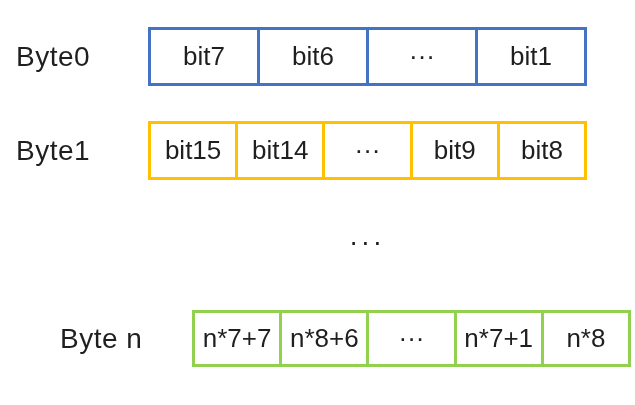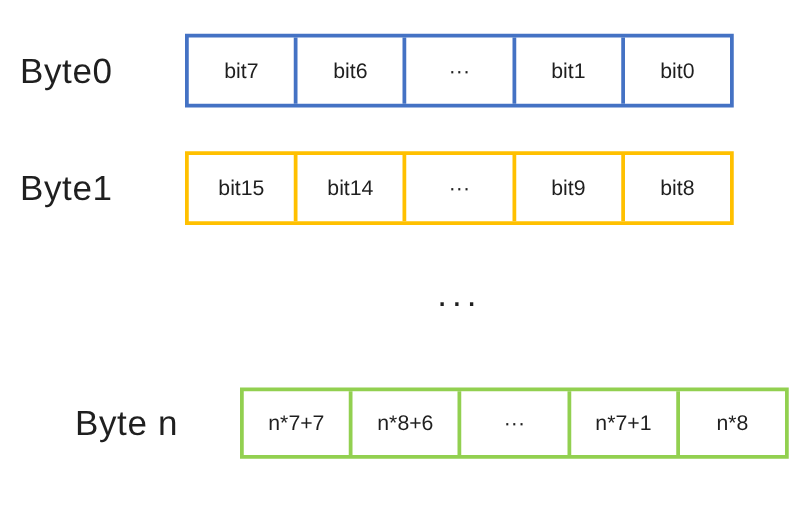--- a/index.html
+++ b/index.html
@@ -41,21 +41,21 @@
     border: 3px solid var(--row-color, #4472C4);
     background: #ffffff;
   }
   .bit-cell {
     flex: 1;
     display: flex;
     align-items: center;
     justify-content: center;
     box-sizing: border-box;
     border-left: 3px solid var(--row-color, #4472C4);
-    font-size: 17px;
+    font-size: 26px;
     color: #1f1f1f;
     white-space: nowrap;
   }
   .bit-cell:first-child {
     border-left: none;
   }
   #row-byte0 { top: 27px;  height: 59px; text-align: right; }
   #row-byte1 { top: 121px; height: 59px; text-align: right; }
   #row-byten { top: 310px; height: 57px; margin-left: 44px; }
   .mid-ellipsis {
@@ -84,21 +84,20 @@
 
 <div class="canvas">
 
   <div class="byte-row" id="row-byte0">
     <span class="byte-label">Byte0</span>
     <div class="bit-table" style="--row-color: #4472C4;">
       <div class="bit-cell">bit7</div>
       <div class="bit-cell">bit6</div>
       <div class="bit-cell">···</div>
       <div class="bit-cell">bit1</div>
-      <div class="bit-cell">bit0</div>
     </div>
   </div>
 
   <div class="byte-row" id="row-byte1">
     <span class="byte-label">Byte1</span>
     <div class="bit-table" style="--row-color: #FFC000;">
       <div class="bit-cell">bit15</div>
       <div class="bit-cell">bit14</div>
       <div class="bit-cell">···</div>
       <div class="bit-cell">bit9</div>

